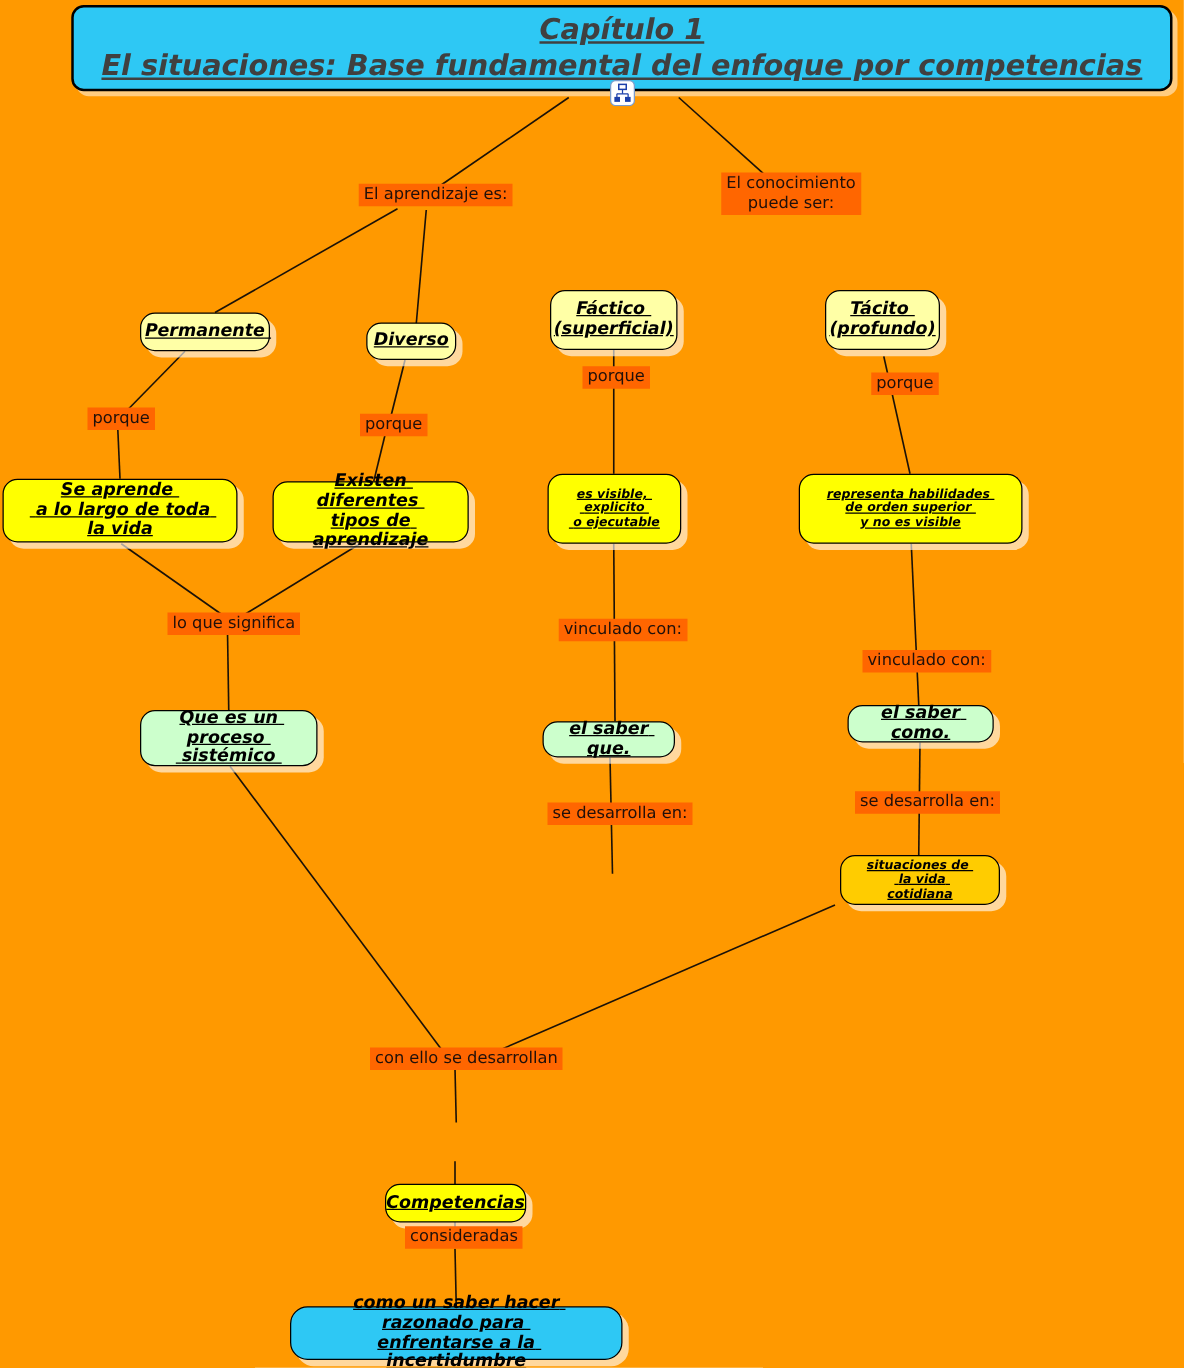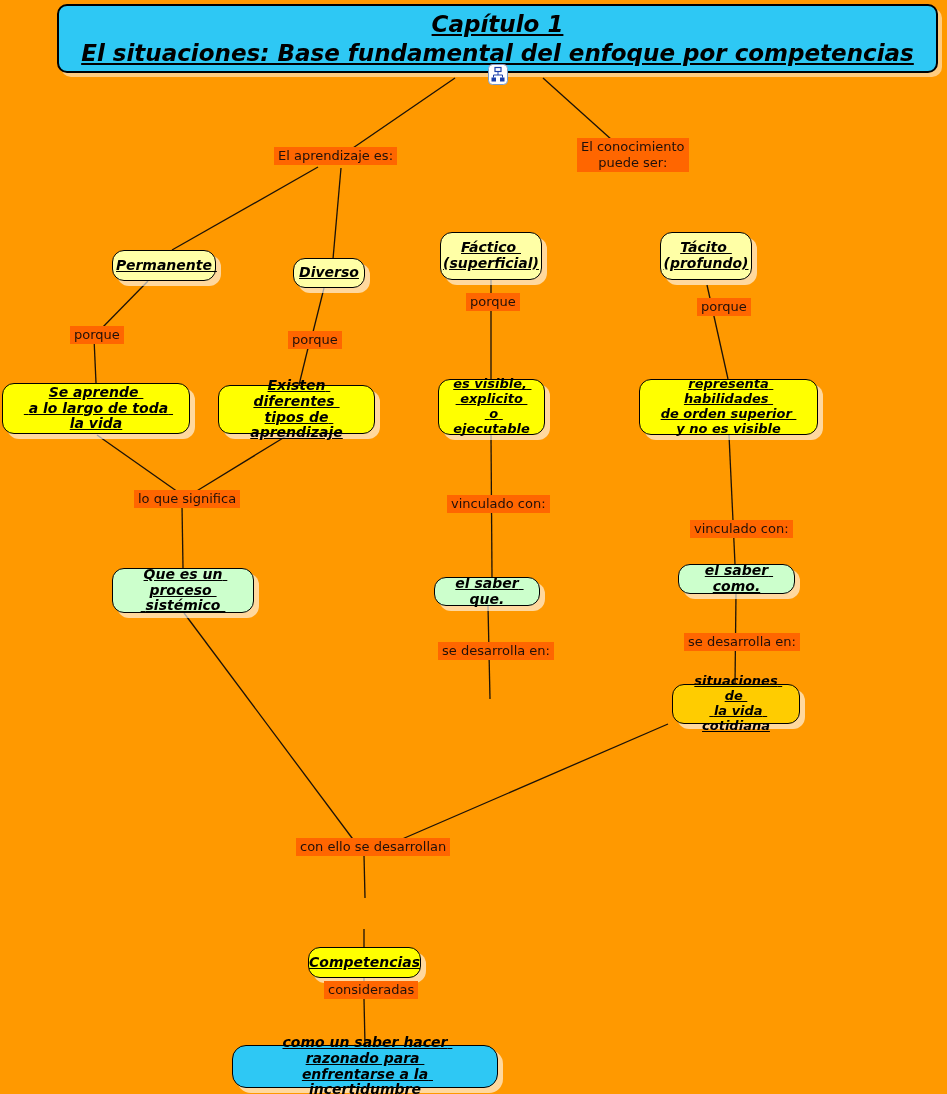--- a/index.html
+++ b/index.html
@@ -49,32 +49,32 @@
 
   #title-box{
     position:absolute;left:57px;top:4px;width:881px;height:69px;
     box-sizing:border-box;
     background:#2EC8F4;
     border:2px solid #000;
     border-radius:10px;
     z-index:2;
     display:flex;flex-direction:column;align-items:center;justify-content:center;
     font-size:23px;font-weight:bold;font-style:italic;
-    color:#000000;
+    color:#404040;
     box-shadow:4px 4px 0 rgba(255,255,255,0.5);
   }
   #title-box .t-line{text-decoration:underline;line-height:1.25;white-space:pre;}
 
   .cmap-icon{
     position:absolute;z-index:4;
     width:20px;height:21px;
     display:block;
   }
   #title-icon{left:488px;top:64px;}
-  .fs13{font-size:13px;}
+  .fs13{font-size:10px;}
   .fs14{font-size:14px;}
 </style>
 </head>
 <body>
 
 <div id="canvas">
 
   <svg id="wires" width="947" height="1094" aria-hidden="true">
     <line x1="455" y1="78" x2="350" y2="150"></line>
     <line x1="543" y1="78" x2="612" y2="140"></line>
@@ -108,21 +108,21 @@
     <rect x="0.5" y="0.5" width="19" height="20" rx="4" fill="#ffffff" stroke="#7a9ccc" stroke-width="1"></rect>
     <rect x="7" y="3.5" width="6" height="4" fill="#ffffff" stroke="#1b3faa" stroke-width="1.2"></rect>
     <line x1="10" y1="7.5" x2="10" y2="11" stroke="#1b3faa" stroke-width="1"></line>
     <line x1="5.5" y1="11" x2="14.5" y2="11" stroke="#1b3faa" stroke-width="1"></line>
     <line x1="5.5" y1="11" x2="5.5" y2="13.5" stroke="#1b3faa" stroke-width="1"></line>
     <line x1="14.5" y1="11" x2="14.5" y2="13.5" stroke="#1b3faa" stroke-width="1"></line>
     <rect x="3.5" y="13.5" width="4.5" height="4" fill="#1b3faa"></rect>
     <rect x="12" y="13.5" width="4.5" height="4" fill="#1b3faa"></rect>
   </svg>
 
-  <div class="link-label" style="left:274px;top:147px;text-align:right;">El aprendizaje es:</div>
+  <div class="link-label" style="left:287px;top:147px;text-align:right;">El aprendizaje es:</div>
   <div class="link-label" style="left:577px;top:138px;">El conocimiento
 puede ser:</div>
   <div class="link-label" style="left:70px;top:326px;">porque</div>
   <div class="link-label" style="left:288px;top:331px;">porque</div>
   <div class="link-label" style="left:466px;top:293px;">porque</div>
   <div class="link-label" style="left:697px;top:298px;">porque</div>
   <div class="link-label" style="left:134px;top:490px;">lo que significa</div>
   <div class="link-label" style="left:447px;top:495px;">vinculado con:</div>
   <div class="link-label" style="left:690px;top:520px;">vinculado con:</div>
   <div class="link-label" style="left:438px;top:642px;">se desarrolla en:</div>

